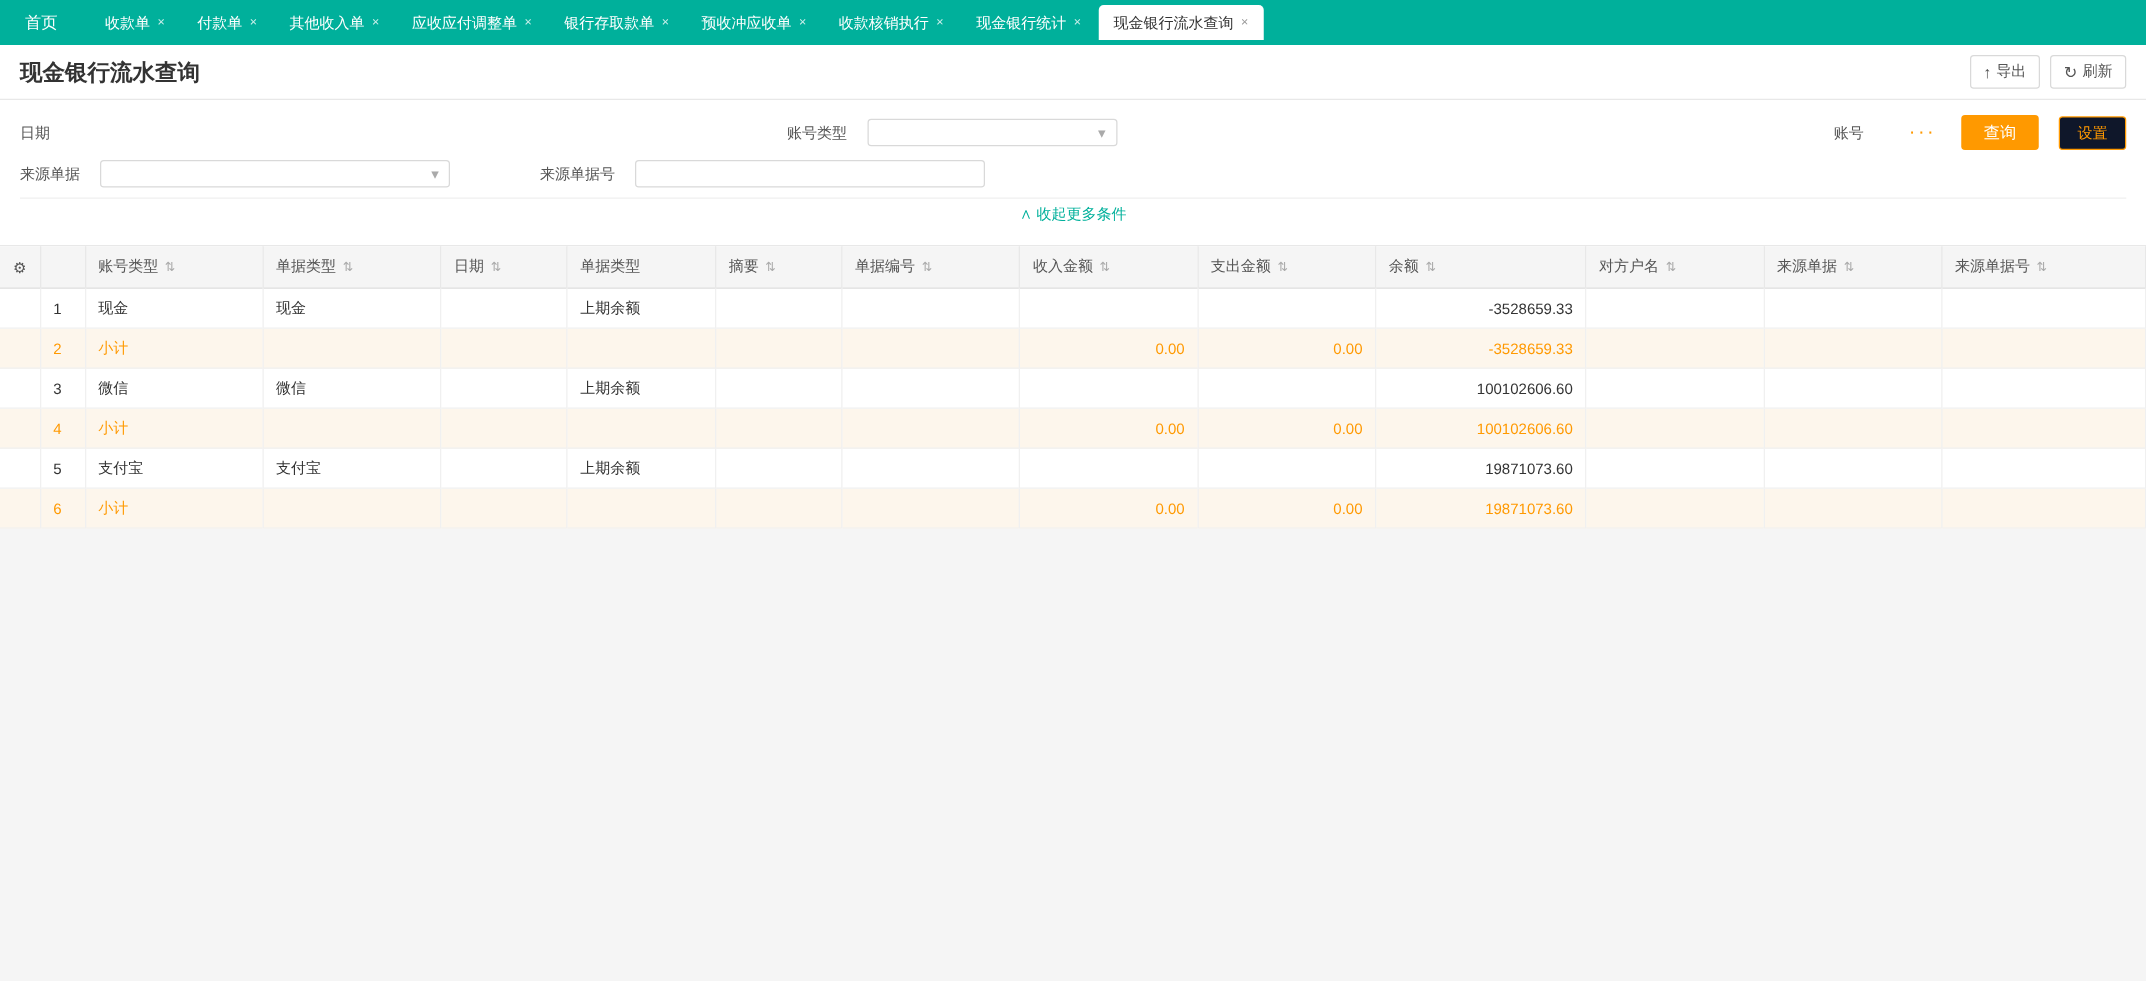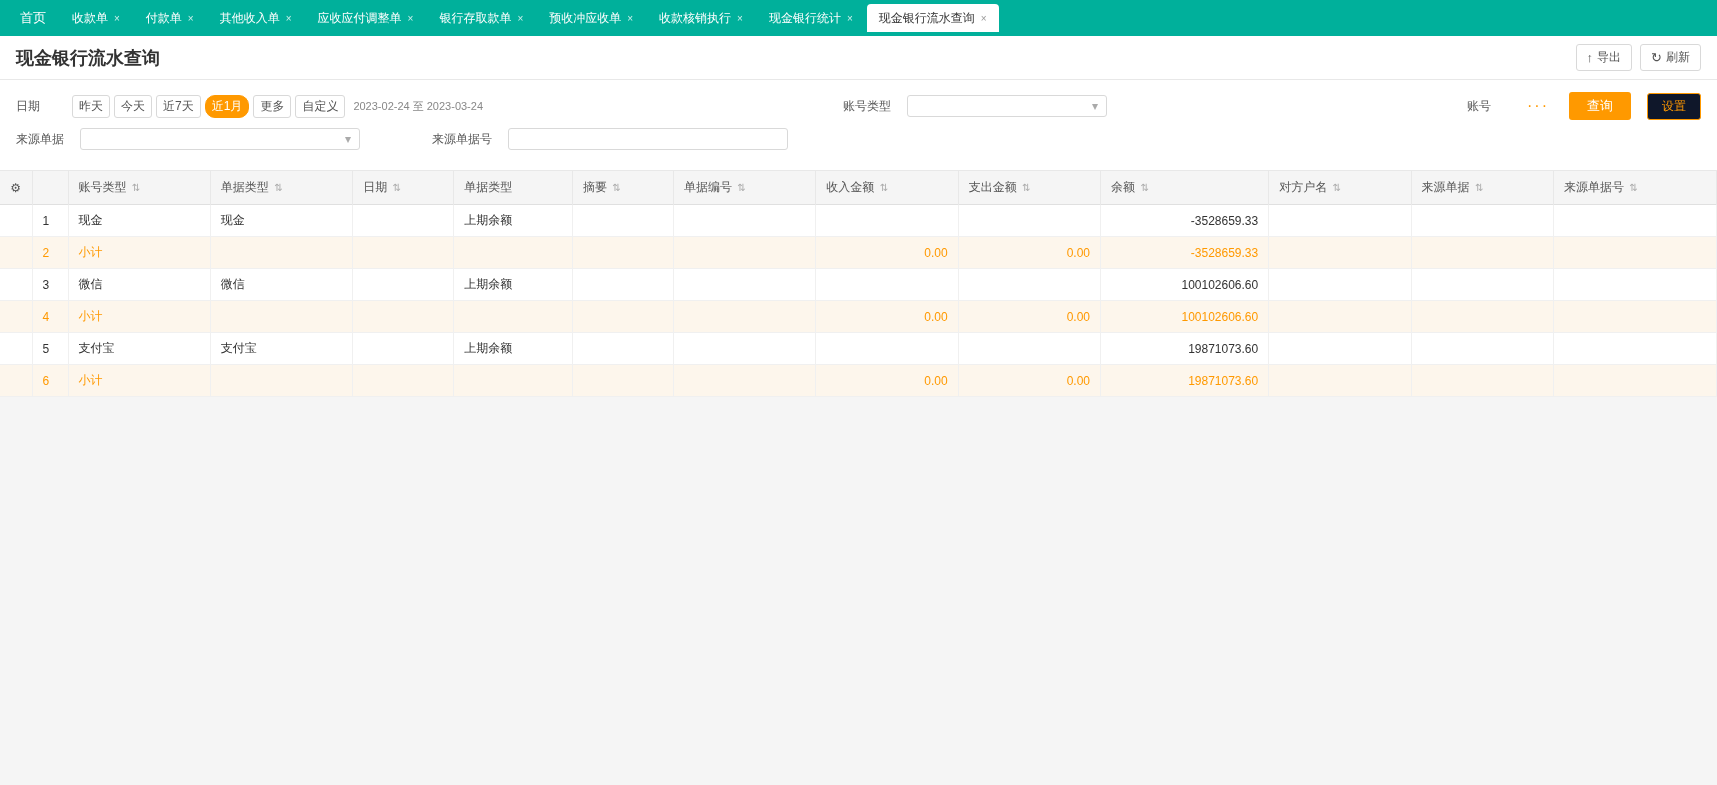--- a/index.html
+++ b/index.html
@@ -5,21 +5,21 @@
     * { box-sizing: border-box; margin: 0; padding: 0; }
     body { font-family: 'Microsoft YaHei', Arial, sans-serif; font-size: 12px; background: #f5f5f5; color: #333; }
 
     
     .top-nav {
       display: flex;
       align-items: center;
       background: #00b09b;
       height: 36px;
       padding: 0 8px;
-      gap: 2px;
+      gap: 14px;
       overflow: hidden;
     }
     .nav-tab {
       display: flex;
       align-items: center;
       padding: 0 12px;
       height: 28px;
       color: #fff;
       font-size: 12px;
       cursor: pointer;
@@ -202,29 +202,20 @@
       <span style="font-size:13px;">↻</span>
       <span>刷新</span>
     </button>
   </div>
 </div>
 
 <div class="filter-area">
   <div class="filter-row">
 
     <span class="filter-label">日期</span>
-    <div class="date-quick-btns">
-      <button class="date-btn">昨天</button>
-      <button class="date-btn">今天</button>
-      <button class="date-btn">近7天</button>
-      <button class="date-btn active">近1月</button>
-      <button class="date-btn">更多</button>
-      <button class="date-btn">自定义</button>
-      <span class="date-range">2023-02-24 至 2023-03-24</span>
-    </div>
 
     <div style="flex:1;"></div>
 
     <span class="filter-label">账号类型</span>
     <div class="filter-select" style="min-width:200px;">
       <span></span>
       <span style="color:#aaa;">▾</span>
     </div>
 
     <div style="flex:1;"></div>
@@ -243,20 +234,24 @@
       <span></span>
       <span style="color:#aaa;">▾</span>
     </div>
 
     <div style="flex:0 0 40px;"></div>
 
     <span class="filter-label" style="min-width:60px;">来源单据号</span>
     <input class="filter-input" style="min-width: 280px;">
   </div>
 
+  <div class="collapse-bar">
+    <span>∧</span>
+    <span>收起更多条件</span>
+  </div>
 </div>
 
 <div class="table-container">
   <table>
     <thead>
       <tr>
         <th class="th-settings">
           <span>⚙</span>
         </th>
         <th style="width:36px;"></th>

